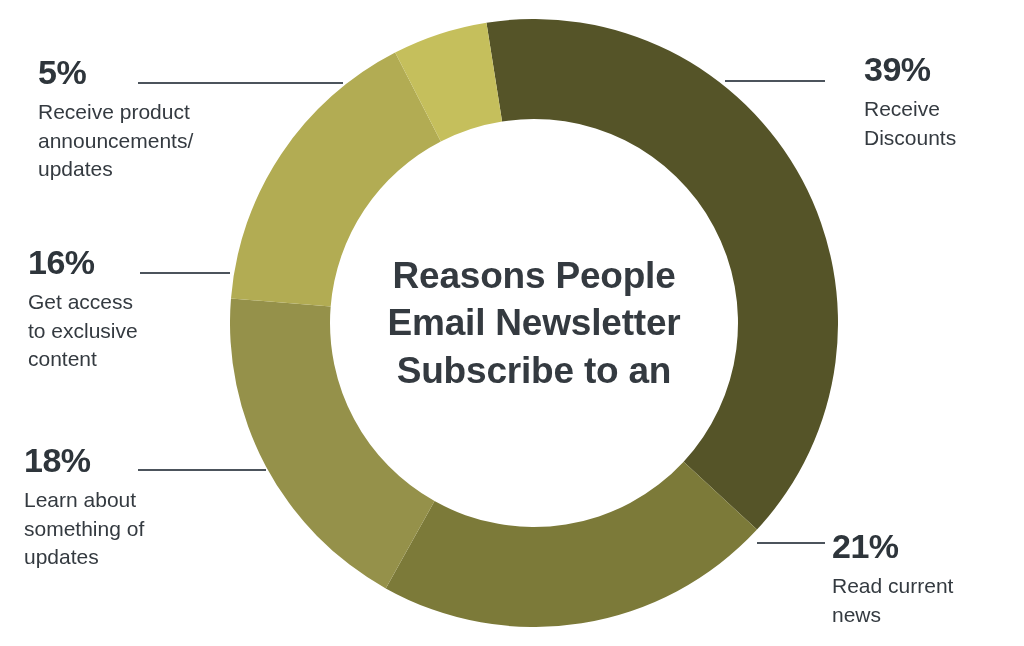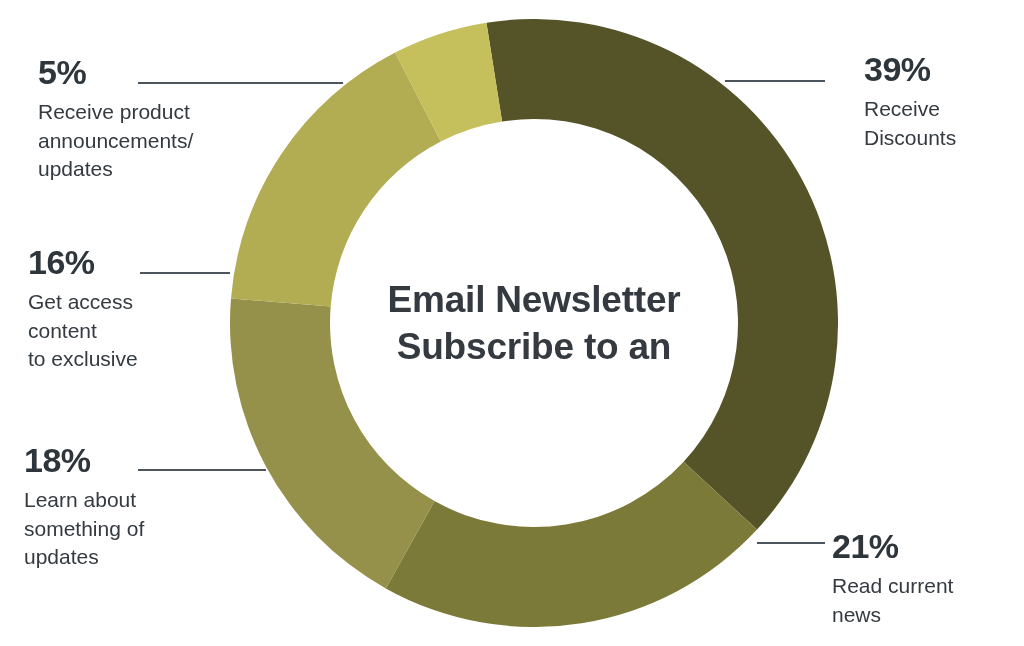--- a/index.html
+++ b/index.html
@@ -112,20 +112,21 @@
         <path id="slice-1" d="M 526.99 510.62 A 304 304 0 0 1 155.77 569.42 L 204.53 482.11 A 204 204 0 0 0 453.64 442.65 Z" fill="#7c7a39"></path>
         <path id="slice-2" d="M 155.77 569.42 A 304 304 0 0 1 0.99 279.43 L 100.67 287.51 A 204 204 0 0 0 204.53 482.11 Z" fill="#95914a"></path>
         <path id="slice-3" d="M 0.99 279.43 A 304 304 0 0 1 165.13 33.57 L 210.81 122.53 A 204 204 0 0 0 100.67 287.51 Z" fill="#b2ac53"></path>
         <path id="slice-4" d="M 165.13 33.57 A 304 304 0 0 1 256.44 3.74 L 272.09 102.51 A 204 204 0 0 0 210.81 122.53 Z" fill="#c5bf5c"></path>
       </g>
     </svg>
   </div>
 
   <div id="center-title">
     <div class="title-text">
+      <div>Reasons People</div>
       <div>Email Newsletter</div>
       <div>Subscribe to an</div>
     </div>
   </div>
 
   <div class="leader" id="leader-5"></div>
   <div class="leader" id="leader-16"></div>
   <div class="leader" id="leader-18"></div>
   <div class="leader" id="leader-39"></div>
   <div class="leader" id="leader-21"></div>
@@ -136,22 +137,22 @@
       <div>Receive product</div>
       <div>announcements/</div>
       <div>updates</div>
     </div>
   </div>
 
   <div class="callout left-side" id="callout-16">
     <div class="pct">16%</div>
     <div class="desc">
       <div>Get access</div>
+      <div>to exclusive</div>
       <div>content</div>
-      <div>to exclusive</div>
     </div>
   </div>
 
   <div class="callout left-side" id="callout-18">
     <div class="pct">18%</div>
     <div class="desc">
       <div>Learn about</div>
       <div>something of</div>
       <div>updates</div>
     </div>

